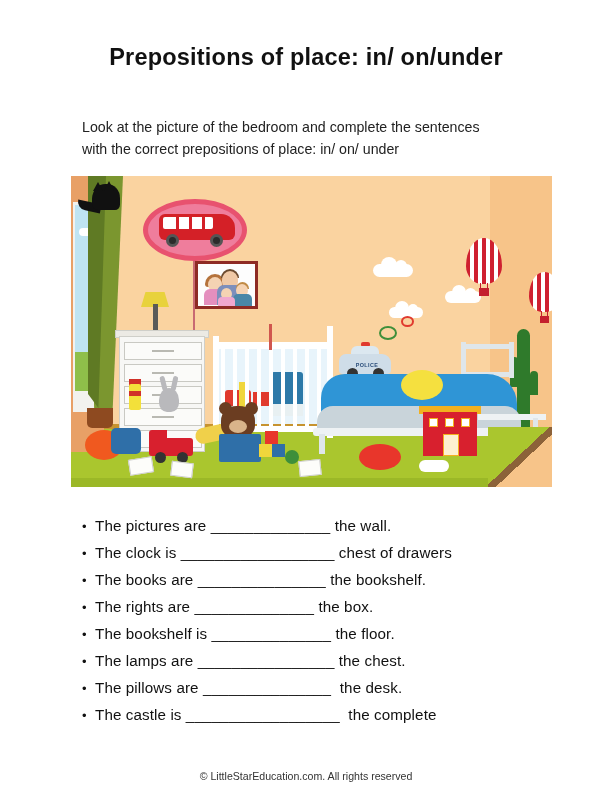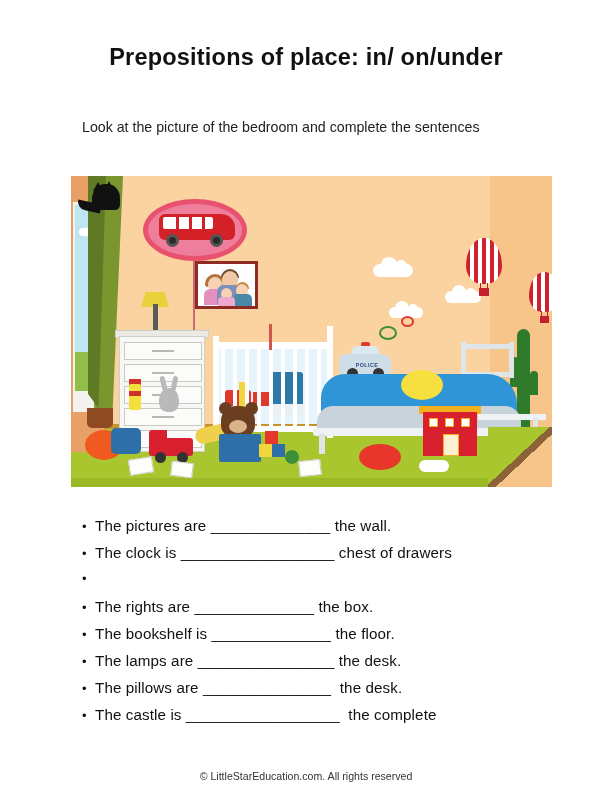--- a/index.html
+++ b/index.html
@@ -265,20 +265,21 @@
 </style>
 </head>
 <body>
 
 <div class="page">
 
   <h1 class="title">Prepositions of place: in/ on/under</h1>
 
   <div class="instructions">
     <span>Look at the picture of the bedroom and complete the sentences</span>
+    <span>with the correct prepositions of place: in/ on/ under</span>
   </div>
 
   <div class="illus">
     <div class="layer wall-main"></div>
     <div class="layer wall-right"></div>
     <div class="layer floor"></div>
     <div class="layer floor-strip"></div>
     <div class="layer baseboard"></div>
 
     <div class="layer curtain-outer"></div>
@@ -439,32 +440,33 @@
     <li class="q-item">
       <span class="q-bullet">•</span>
       <span class="q-text">The pictures are ______________ the wall.</span>
     </li>
     <li class="q-item">
       <span class="q-bullet">•</span>
       <span class="q-text">The clock is __________________ chest of drawers</span>
     </li>
     <li class="q-item">
       <span class="q-bullet">•</span>
+      <span class="q-text">The books are _______________ the bookshelf.</span>
     </li>
     <li class="q-item">
       <span class="q-bullet">•</span>
       <span class="q-text">The rights are ______________ the box.</span>
     </li>
     <li class="q-item">
       <span class="q-bullet">•</span>
       <span class="q-text">The bookshelf is ______________ the floor.</span>
     </li>
     <li class="q-item">
       <span class="q-bullet">•</span>
-      <span class="q-text">The lamps are ________________ the desk.</span>
+      <span class="q-text">The lamps are ________________ the chest.</span>
     </li>
     <li class="q-item">
       <span class="q-bullet">•</span>
       <span class="q-text">The pillows are _______________  the desk.</span>
     </li>
     <li class="q-item">
       <span class="q-bullet">•</span>
       <span class="q-text">The castle is __________________  the complete</span>
     </li>
   </ul>

